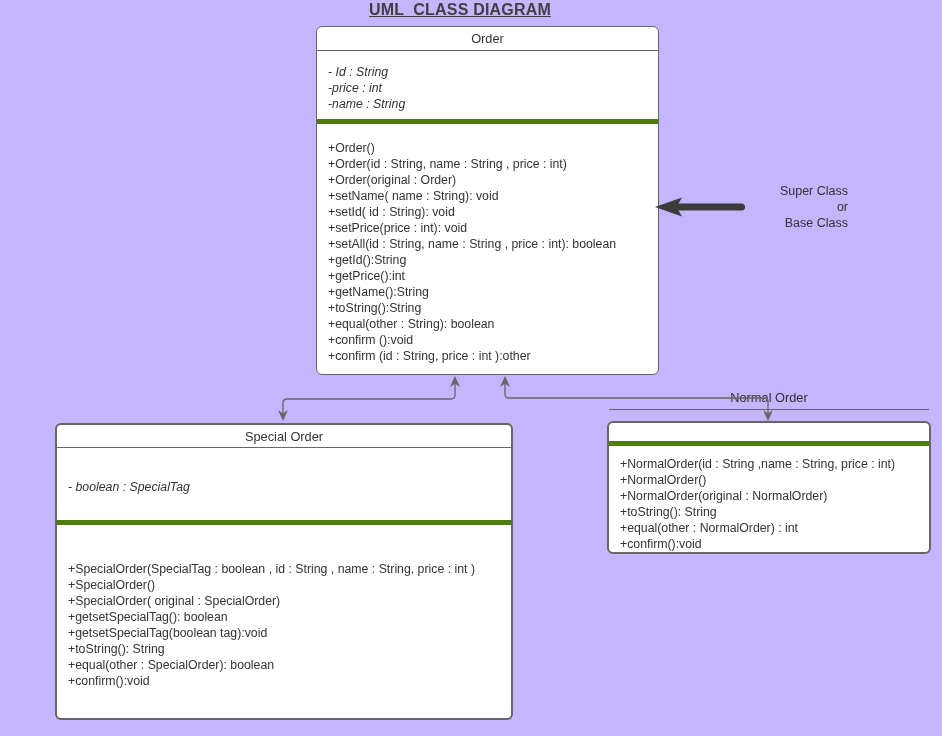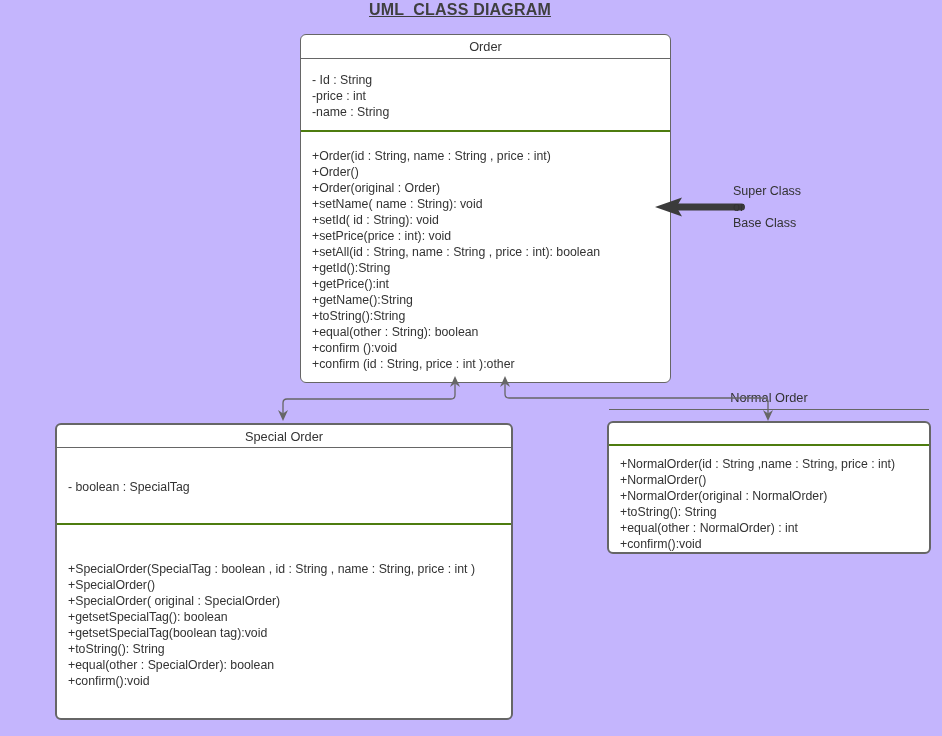--- a/index.html
+++ b/index.html
@@ -19,56 +19,56 @@
     border:1px solid #666666;border-radius:6px;background:#ffffff;
     display:flex;flex-direction:column;
   }
   .uml-class.thick{border-width:2px;}
   .uml-header{
     box-sizing:border-box;border-bottom:1px solid #666666;
     display:flex;align-items:center;justify-content:center;
     font-size:12.8px;color:#333333;flex:0 0 auto;
   }
   .uml-attrs{
-    box-sizing:border-box;border-bottom:2px solid #4d7c0f;
-    padding-left:11px;flex:0 0 auto;
+    box-sizing:border-box;border-bottom:5px solid #4d7c0f;
+    padding-left:11px;flex:0 0 auto;font-style:italic;
   }
   .uml-methods{
     box-sizing:border-box;padding-left:11px;flex:1 1 auto;
   }
   .ln{
     font-size:12.3px;line-height:16px;white-space:pre;color:#333333;
   }
   .annotation{
     position:absolute;left:733px;top:183px;width:115px;
-    text-align:left;font-size:12.5px;line-height:16px;color:#333333;
+    text-align:right;font-size:12.5px;line-height:16px;color:#333333;
   }
   .overlay{
     position:absolute;left:0;top:0;width:942px;height:736px;
     pointer-events:none;
   }
   .fat-arrow{position:absolute;left:651px;top:195px;}
 </style>
 </head>
 <body>
 
 <div class="canvas">
 
   <div class="title">UML  CLASS DIAGRAM</div>
 
-  <div class="uml-class" style="left:300px;top:26px;width:371px;height:349px;margin-top:8px;">
+  <div class="uml-class" style="left:316px;top:26px;width:343px;height:349px;">
     <div class="uml-header" style="height:24px;">Order</div>
     <div class="uml-attrs" style="height:73px;padding-top:13px;">
       <div class="ln">- Id : String</div>
       <div class="ln">-price : int</div>
       <div class="ln">-name : String</div>
     </div>
     <div class="uml-methods" style="padding-top:16px;">
+      <div class="ln">+Order()</div>
       <div class="ln">+Order(id : String, name : String , price : int)</div>
-      <div class="ln">+Order()</div>
       <div class="ln">+Order(original : Order)</div>
       <div class="ln">+setName( name : String): void</div>
       <div class="ln">+setId( id : String): void</div>
       <div class="ln">+setPrice(price : int): void</div>
       <div class="ln">+setAll(id : String, name : String , price : int): boolean</div>
       <div class="ln">+getId():String</div>
       <div class="ln">+getPrice():int</div>
       <div class="ln">+getName():String</div>
       <div class="ln">+toString():String</div>
       <div class="ln">+equal(other : String): boolean</div>

